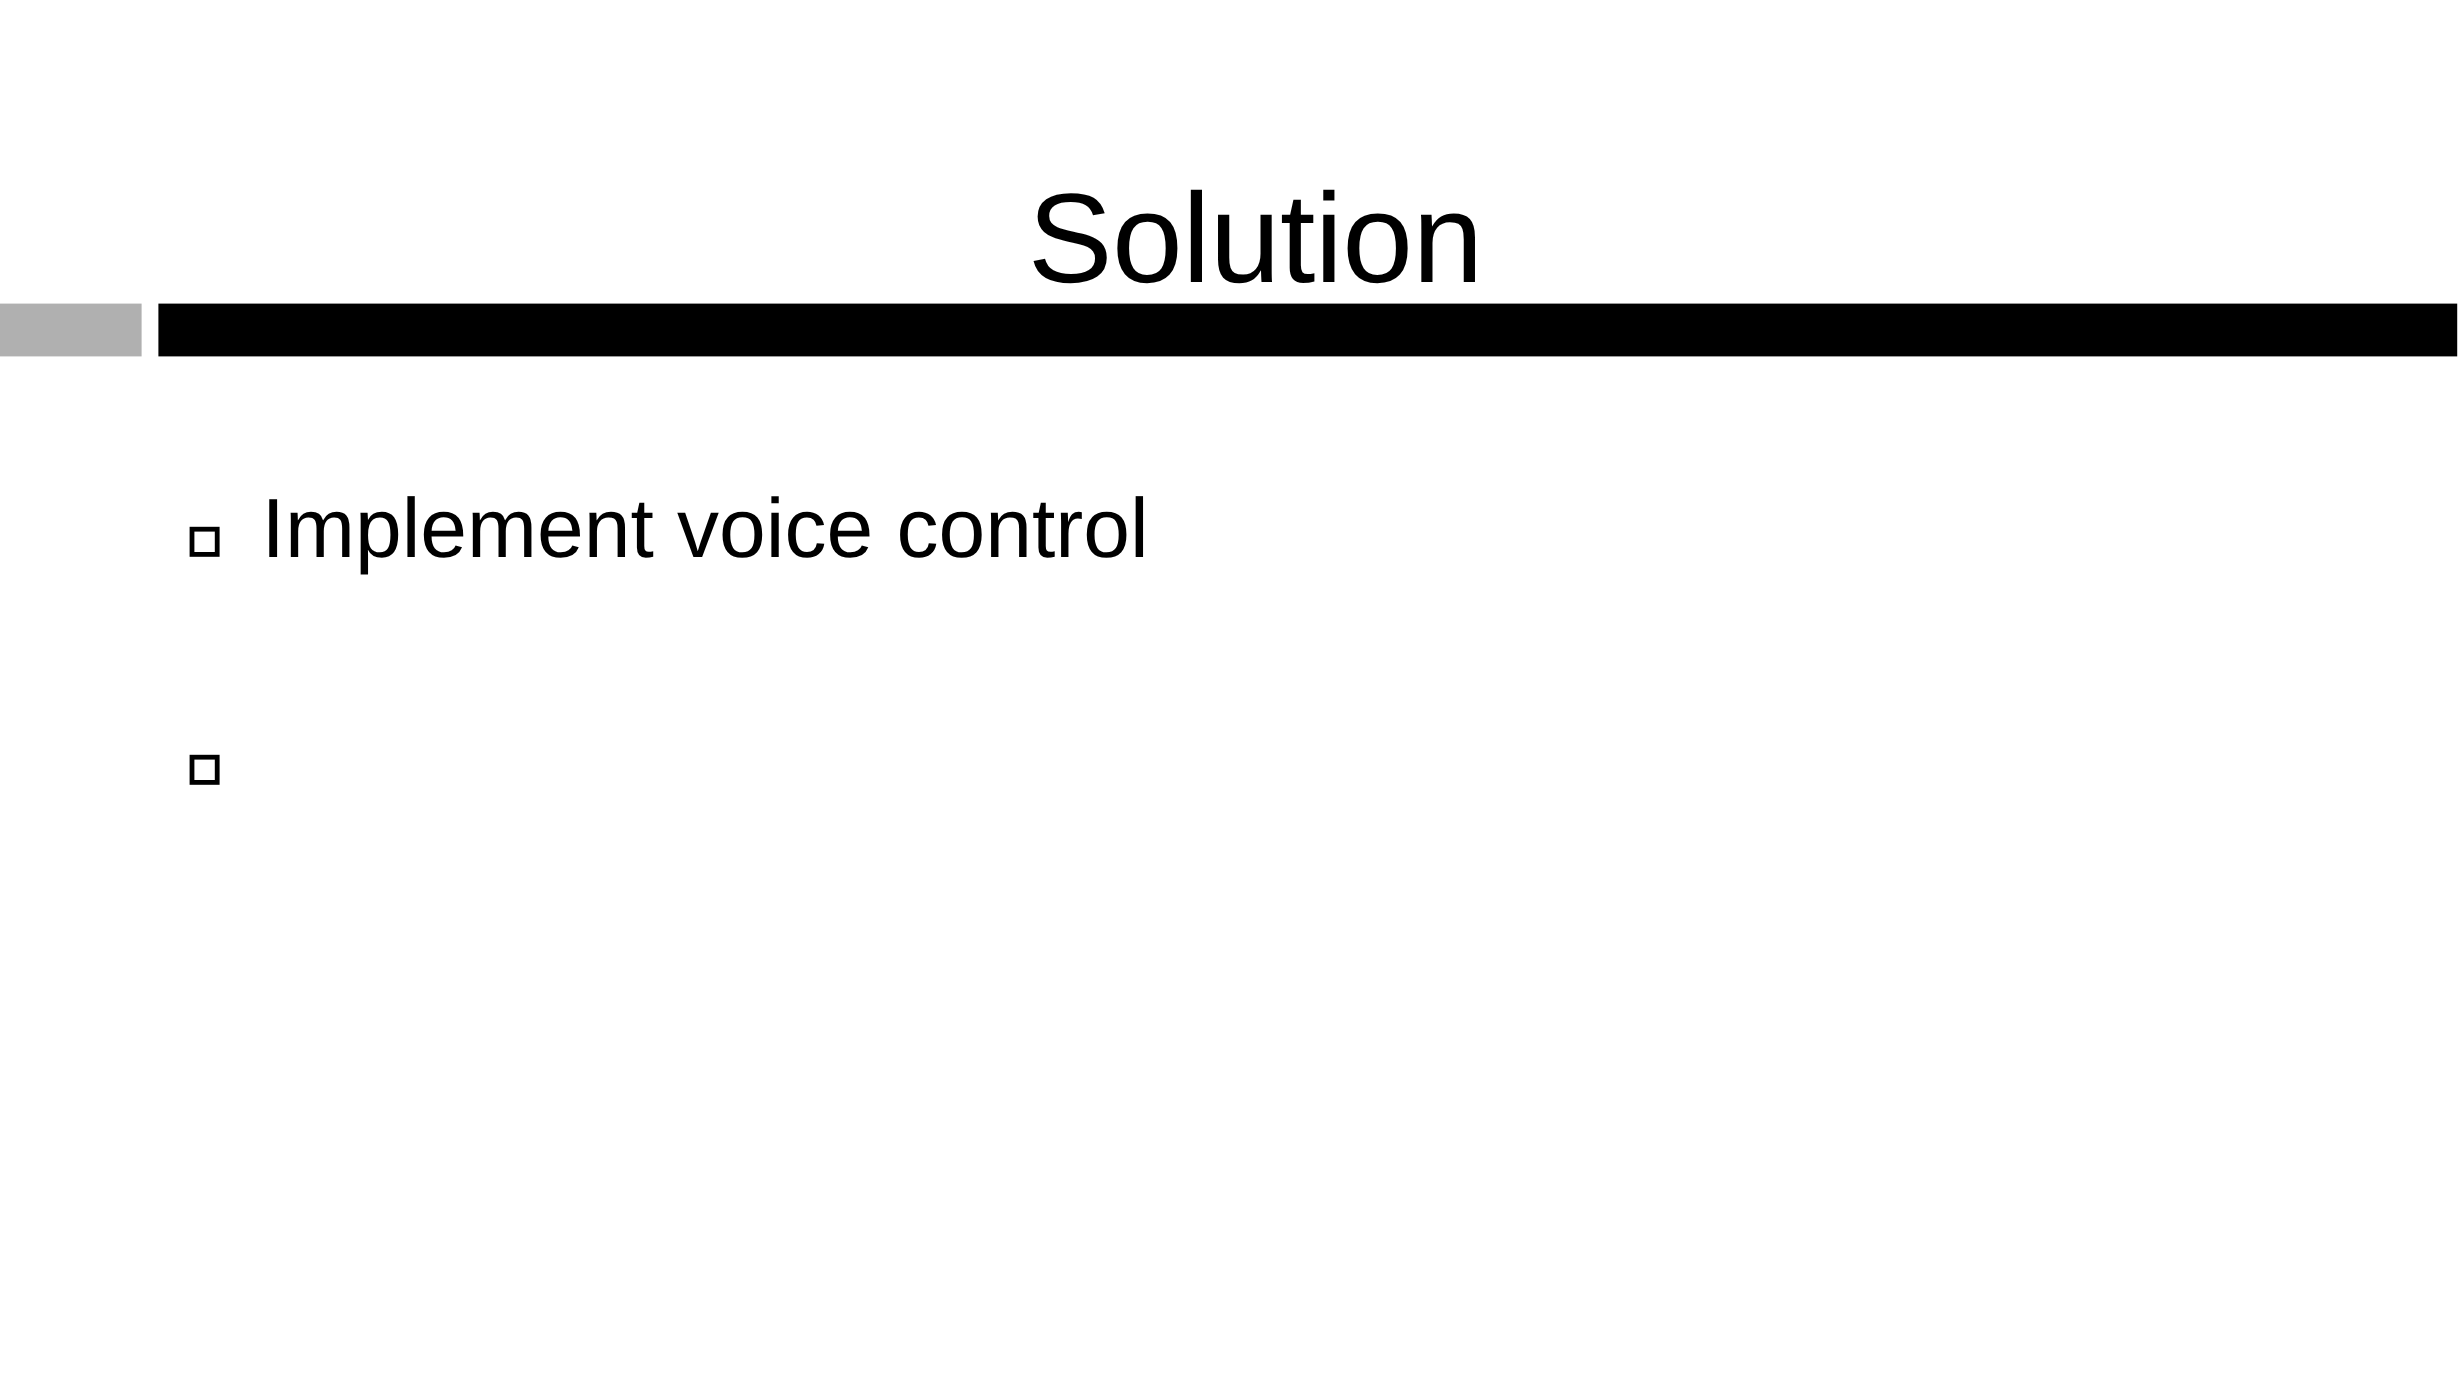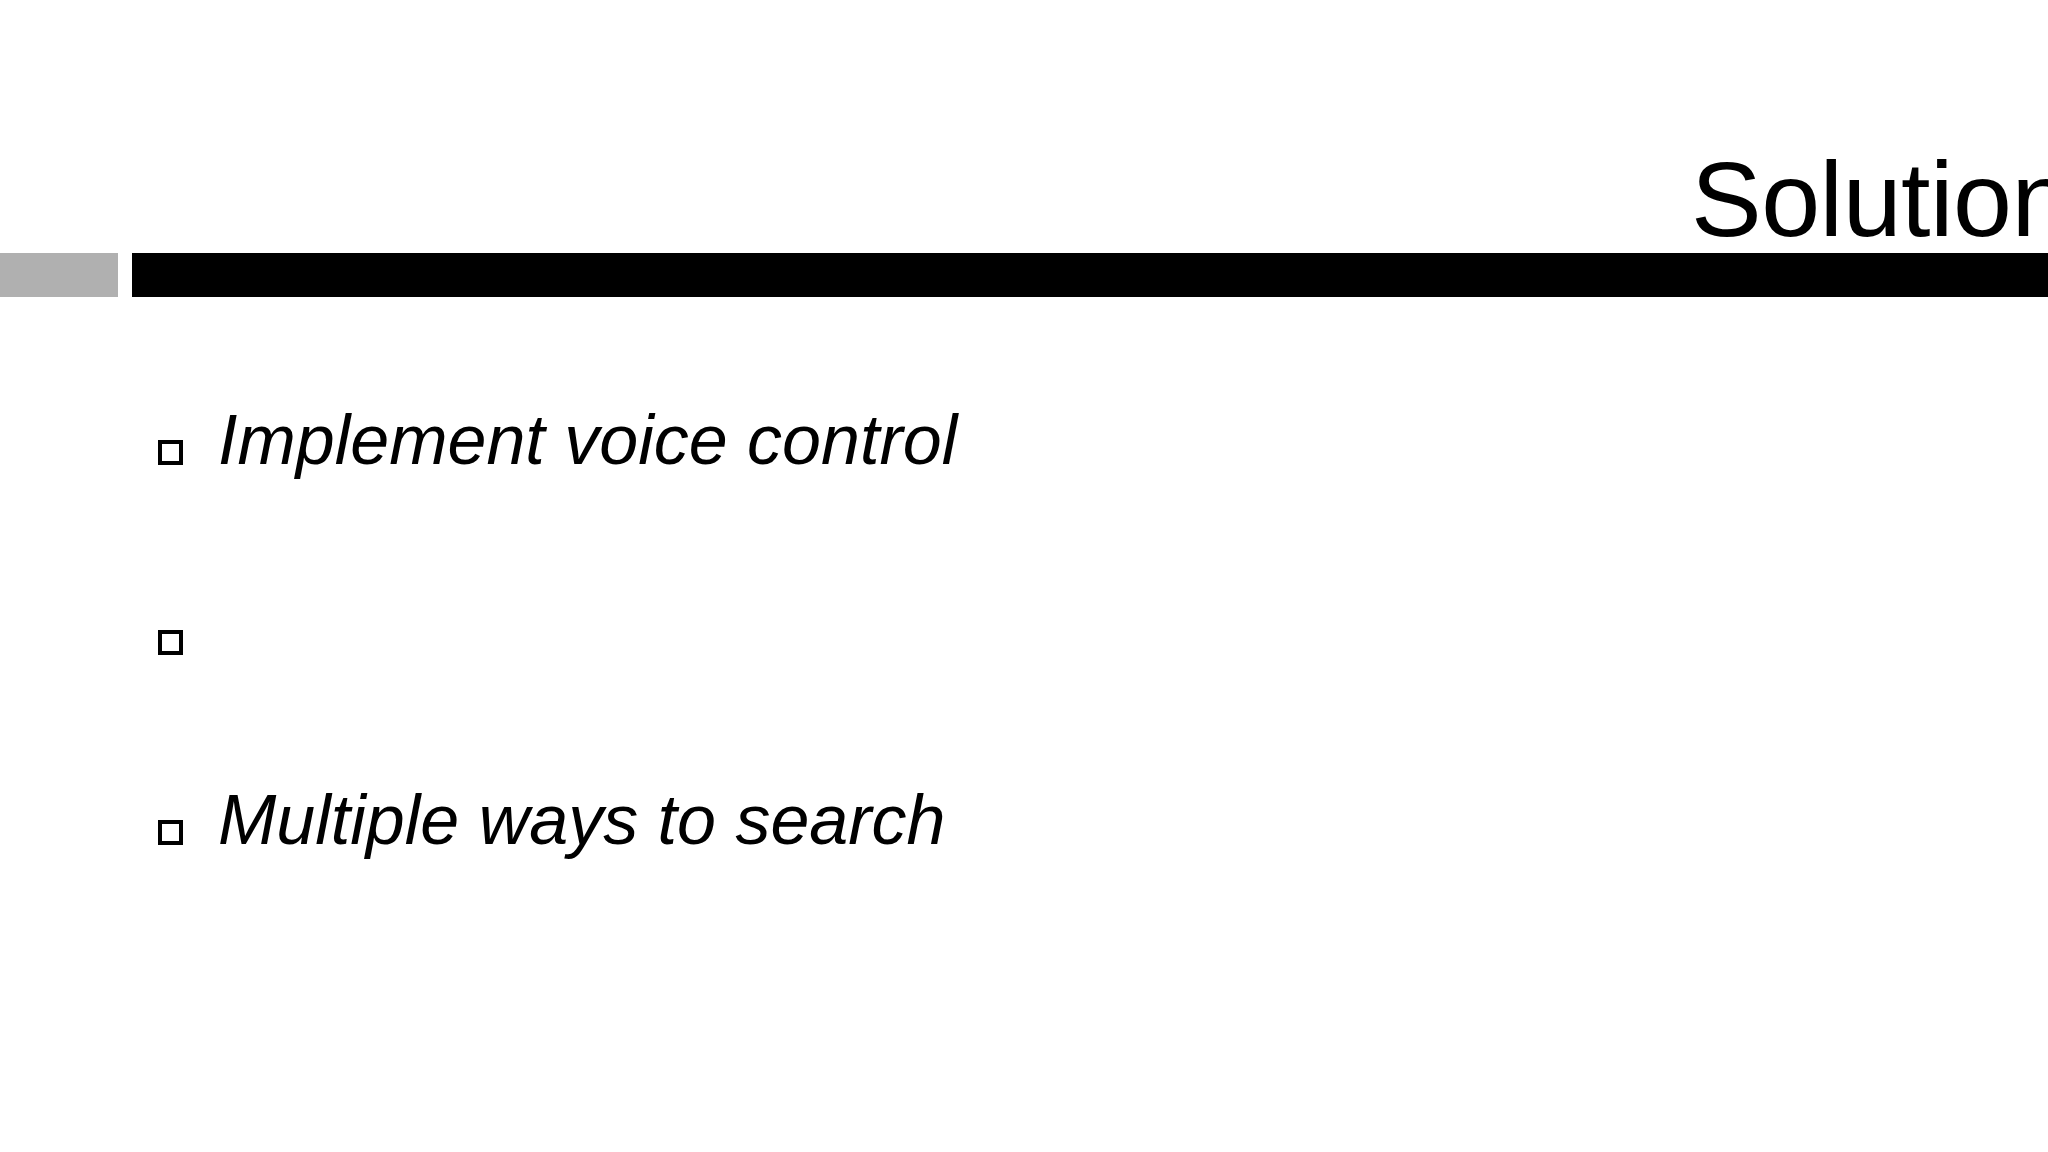--- a/index.html
+++ b/index.html
@@ -21,21 +21,21 @@
   }
 
   
   .slide-title {
     position: absolute;
     left: 0;
     right: 0;
     top: 78px;
     height: 100px;
     line-height: 100px;
-    text-align: right;
+    text-align: center;
     font-size: 106px;
     font-weight: 400;
     color: #000000;
     letter-spacing: -0.5px;
     white-space: nowrap;
   }
   
   .slide-title > span {
     position: relative;
     left: 22px;
@@ -98,21 +98,20 @@
     background: transparent;
   }
   .bullet-text {
     flex: 1 1 auto;
     font-size: 70px;
     line-height: 84px;
     font-weight: 400;
     color: #000000;
     white-space: nowrap;
     padding-left: 26px;
-    font-style: italic;
   }
 </style>
 </head>
 <body>
 
 <div class="slide" style="background: rgb(255, 255, 255);">
 
   <h1 class="slide-title" style="color: rgb(0, 0, 0);"><span>Solution</span></h1>
 
   <div class="divider">
@@ -128,22 +127,16 @@
       </span>
       <span class="bullet-text" style="color: rgb(0, 0, 0);">Implement voice control</span>
     </li>
 
     <li class="bullet-row">
       <span class="bullet-marker">
         <span class="bullet-box" style="border-color: rgb(0, 0, 0);"></span>
       </span>
     </li>
 
-    <li class="bullet-row">
-      <span class="bullet-marker">
-        <span class="bullet-box" style="border-color: rgb(0, 0, 0);"></span>
-      </span>
-      <span class="bullet-text" style="color: rgb(0, 0, 0);">Multiple ways to search</span>
-    </li>
 
   </ul>
 
 </div>
 
 </body></html>

